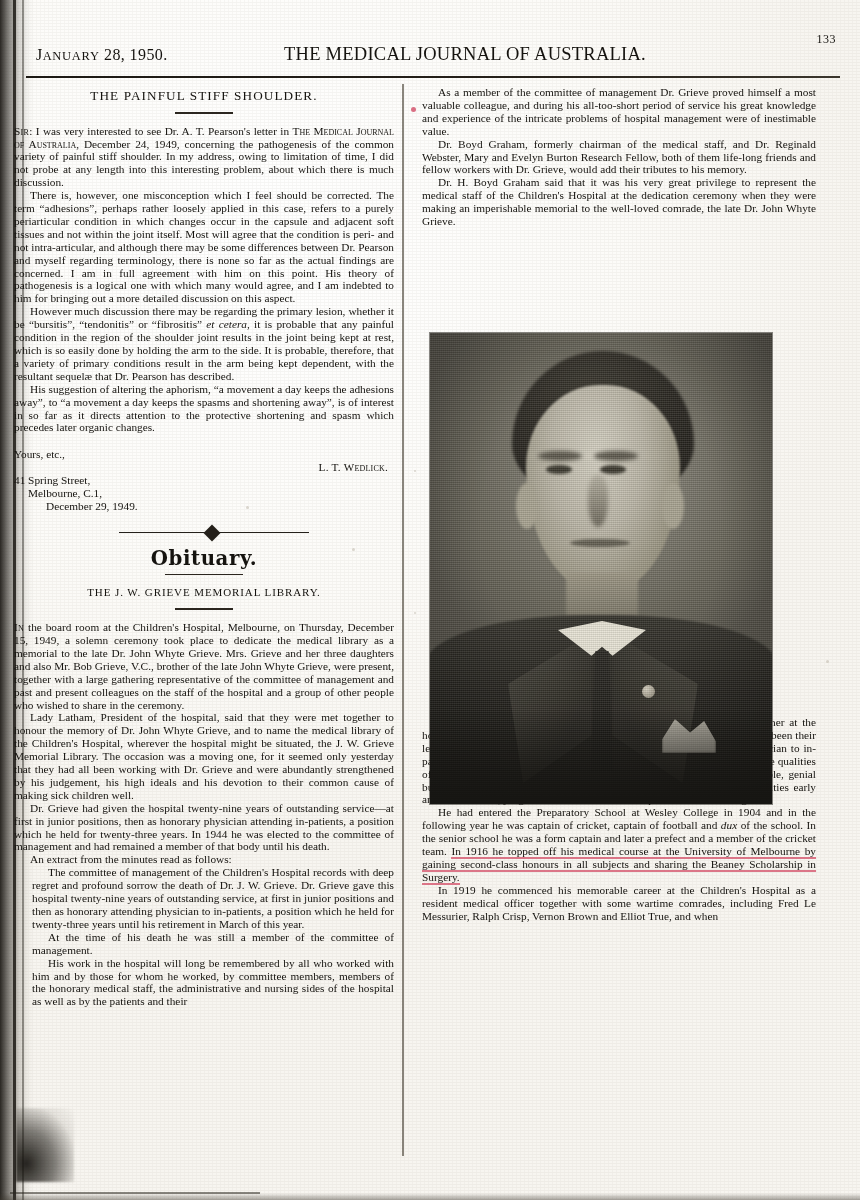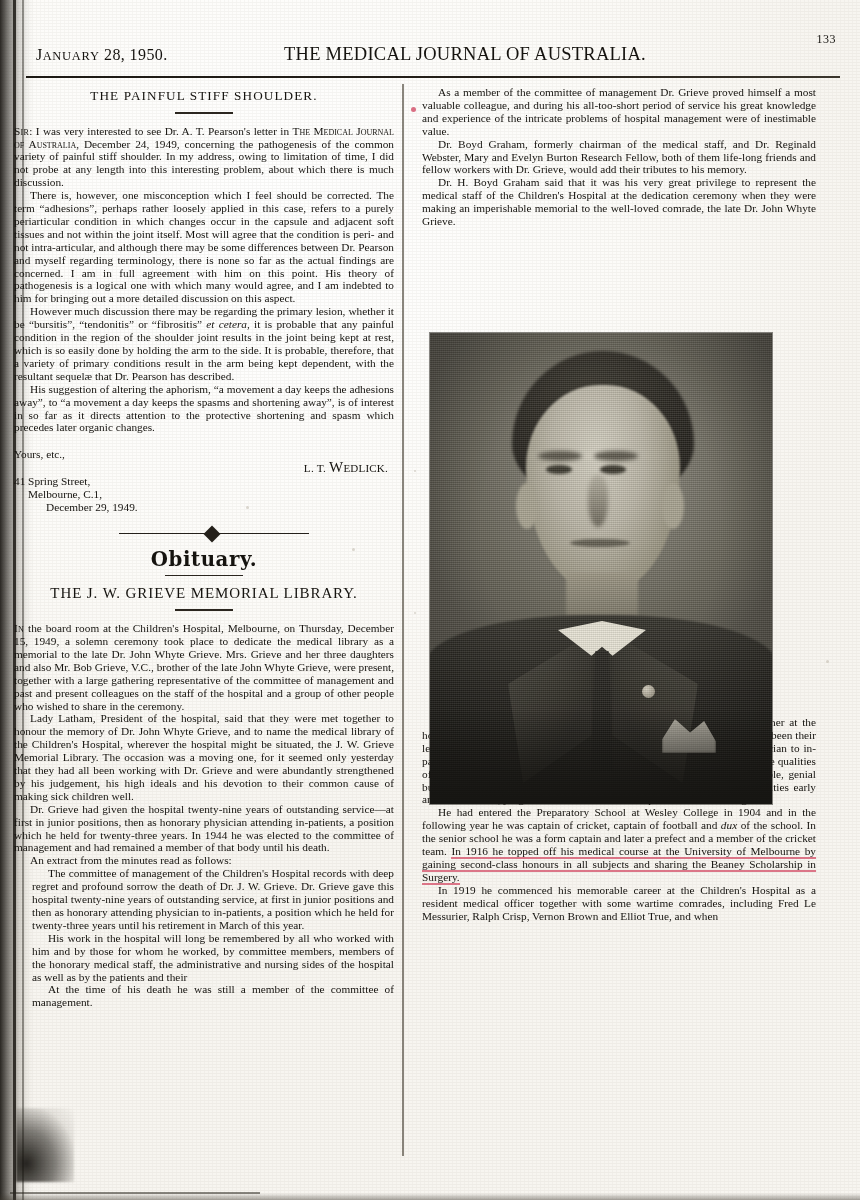--- a/index.html
+++ b/index.html
@@ -120,21 +120,21 @@
   
   .obit-head{
     text-align:center;text-indent:0;
     font-family:"DejaVu Serif",serif;
     font-weight:700;font-size:21px;letter-spacing:.6px;
     margin:4px 0 0 0;
     font-style:normal;
     transform:scaleX(.94);
   }
   .obit-sub{
-    text-align:center;text-indent:0;font-size:15px;letter-spacing:.9px;margin:4px 0 0 0;
+    text-align:center;text-indent:0;font-size:11px;letter-spacing:.9px;margin:4px 0 0 0;
   }
 
   
   .extract{margin-left:18px;width:calc(100% - 18px);}
 
   
   .photo-wrap{
     position:absolute;left:430px;top:333px;width:342px;height:471px;
     background:#4b4a44;
     box-shadow:0 0 0 1px rgba(40,38,32,.55);
@@ -292,21 +292,21 @@
 
   <p class="noind"><span class="sc" style="letter-spacing:.3px;">Sir</span>: I was very interested to see Dr. A. T. Pearson's letter in <span class="sc">The Medical Journal of Australia</span>, December 24, 1949, concerning the pathogenesis of the common variety of painful stiff shoulder. In my address, owing to limitation of time, I did not probe at any length into this interesting problem, about which there is much discussion.</p>
 
   <p>There is, however, one misconception which I feel should be corrected. The term “adhesions”, perhaps rather loosely applied in this case, refers to a purely periarticular condition in which changes occur in the capsule and adjacent soft tissues and not within the joint itself. Most will agree that the condition is peri- and not intra-articular, and although there may be some differences between Dr. Pearson and myself regarding terminology, there is none so far as the actual findings are concerned. I am in full agreement with him on this point. His theory of pathogenesis is a logical one with which many would agree, and I am indebted to him for bringing out a more detailed discussion on this aspect.</p>
 
   <p>However much discussion there may be regarding the primary lesion, whether it be “bursitis”, “tendonitis” or “fibrositis” <i>et cetera</i>, it is probable that any painful condition in the region of the shoulder joint results in the joint being kept at rest, which is so easily done by holding the arm to the side. It is probable, therefore, that a variety of primary conditions result in the arm being kept dependent, with the resultant sequelæ that Dr. Pearson has described.</p>
 
   <p>His suggestion of altering the aphorism, “a movement a day keeps the adhesions away”, to “a movement a day keeps the spasms and shortening away”, is of interest in so far as it directs attention to the protective shortening and spasm which precedes later organic changes.</p>
 
   <p class="sig-yours">Yours, etc.,</p>
-  <p class="sig-name">L. T. <span class="sc" style="font-size:15px;">Wedlick</span>.</p>
+  <p class="sig-name">L. T. <span class="sc" style="font-size:11px;">Wedlick</span>.</p>
 
   <p class="addr">41 Spring Street,</p>
   <p class="addr l2">Melbourne, C.1,</p>
   <p class="addr l3">December 29, 1949.</p>
 
   <div class="fleuron">
     <div class="bar"></div>
     <div class="dia"></div>
   </div>
 
@@ -319,22 +319,22 @@
   <p class="noind"><span class="sc" style="letter-spacing:.3px;">In</span> the board room at the Children's Hospital, Melbourne, on Thursday, December 15, 1949, a solemn ceremony took place to dedicate the medical library as a memorial to the late Dr. John Whyte Grieve. Mrs. Grieve and her three daughters and also Mr. Bob Grieve, V.C., brother of the late John Whyte Grieve, were present, together with a large gathering representative of the committee of management and past and present colleagues on the staff of the hospital and a group of other people who wished to share in the ceremony.</p>
 
   <p>Lady Latham, President of the hospital, said that they were met together to honour the memory of Dr. John Whyte Grieve, and to name the medical library of the Children's Hospital, wherever the hospital might be situated, the J. W. Grieve Memorial Library. The occasion was a moving one, for it seemed only yesterday that they had all been working with Dr. Grieve and were abundantly strengthened by his judgement, his high ideals and his devotion to their common cause of making sick children well.</p>
 
   <p>Dr. Grieve had given the hospital twenty-nine years of outstanding service—at first in junior positions, then as honorary physician attending in-patients, a position which he held for twenty-three years. In 1944 he was elected to the committee of management and had remained a member of that body until his death.</p>
 
   <p>An extract from the minutes read as follows:</p>
 
   <div class="extract">
     <p>The committee of management of the Children's Hospital records with deep regret and profound sorrow the death of Dr. J. W. Grieve. Dr. Grieve gave this hospital twenty-nine years of outstanding service, at first in junior positions and then as honorary attending physician to in-patients, a position which he held for twenty-three years until his retirement in March of this year.</p>
+    <p>At the time of his death he was still a member of the committee of management.</p>
     <p>His work in the hospital will long be remembered by all who worked with him and by those for whom he worked, by committee members, members of the honorary medical staff, the administrative and nursing sides of the hospital as well as by the patients and their</p>
-    <p>At the time of his death he was still a member of the committee of management.</p>
   </div>
 </div>
 
 <div class="col col-right">
 
 
   <p>As a member of the committee of management Dr. Grieve proved himself a most valuable colleague, and during his all-too-short period of service his great knowledge and experience of the intricate problems of hospital management were of inestimable value.</p>
 
   <p>Dr. Boyd Graham, formerly chairman of the medical staff, and Dr. Reginald Webster, Mary and Evelyn Burton Research Fellow, both of them life-long friends and fellow workers with Dr. Grieve, would add their tributes to his memory.</p>
 

